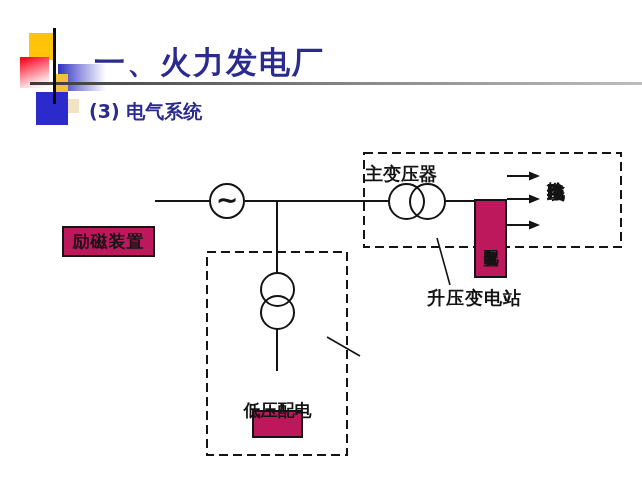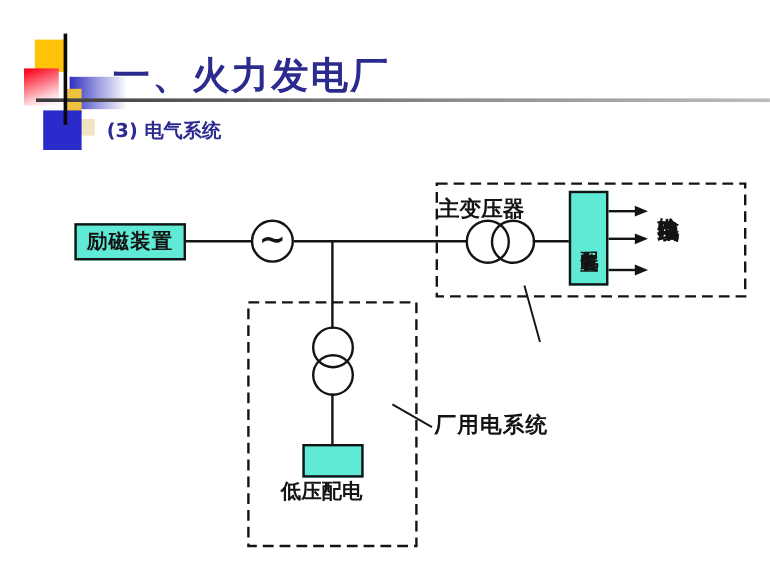--- a/index.html
+++ b/index.html
@@ -21,49 +21,49 @@
     background:linear-gradient(to right,#3a3a3a 0%,#8a8a8a 55%,#bdbdbd 100%);}
   .deco-vline{left:53px;top:28px;width:3px;height:76px;background:#0a0a0a;}
   
   .title{
     position:absolute;left:94px;top:42px;margin:0;
     font-family:"DejaVu Serif","Liberation Serif",serif;
     font-size:31px;font-weight:700;letter-spacing:2px;color:#2B2B8F;white-space:nowrap;text-align:center;
   }
   .subtitle{
     position:absolute;left:89px;top:99px;margin:0;
-    font-size:16px;font-weight:700;color:#2B2B8F;white-space:nowrap;
+    font-size:19px;font-weight:700;color:#2B2B8F;white-space:nowrap;
   }
   
   .diagram{position:absolute;left:0;top:0;width:642px;height:478px;}
   .wires{position:absolute;left:0;top:0;}
   .dlabel{position:absolute;font-weight:700;color:#141414;white-space:nowrap;}
-  .box{position:absolute;box-sizing:border-box;border:2.5px solid #141414;background:#5eead4;
-    display:flex;align-items:center;justify-content:center;}
+  .box{position:absolute;box-sizing:border-box;border:2.5px solid #141414;background:#be185d;
+    display:flex;align-items:center;justify-content:center;margin-top:40px;}
   .excitation{left:62px;top:186px;width:93px;height:31px;border-width:2px;}
   .excitation span{font-size:17px;font-weight:700;letter-spacing:1px;}
   .circle{position:absolute;box-sizing:border-box;border:2.5px solid #141414;border-radius:50%;
     background:transparent;}
   .generator{left:209px;top:183px;width:36px;height:36px;background:#ffffff;
     display:flex;align-items:center;justify-content:center;}
   .sine{font-size:27px;font-weight:700;line-height:30px;margin-top:-3px;}
   .gen-label{left:197px;top:160px;font-size:18px;}
   .tx-left{left:388px;top:183px;width:37px;height:37px;}
   .tx-right{left:409px;top:183px;width:37px;height:37px;}
   .main-tx-label{left:365px;top:162px;font-size:18px;}
   .switchgear{left:474px;top:159px;width:33px;height:79px;}
   .vtext{writing-mode:vertical-rl;text-orientation:upright;font-weight:700;}
   .switchgear .vtext{font-size:15px;letter-spacing:1px;}
   .transmission{left:544px;top:166px;font-size:18px;letter-spacing:1px;}
   .stepup-label{left:427px;top:286px;font-size:18px;letter-spacing:1px;}
   .ptx-top{left:260px;top:272px;width:35px;height:35px;}
   .ptx-bottom{left:260px;top:295px;width:35px;height:35px;}
   .ptx-label{left:297px;top:275px;width:54px;font-size:17px;line-height:21px;text-align:center;}
   .lv-box{left:252px;top:370px;width:51px;height:28px;}
-  .lv-label{left:234px;top:400px;width:87px;font-size:17px;line-height:21px;}
+  .lv-label{left:234px;top:400px;width:87px;font-size:17px;line-height:21px;text-align:center;}
   .plant-label{left:362px;top:342px;font-size:18px;letter-spacing:1px;}
 </style>
 </head>
 <body>
 
 <div class="slide">
 
   <div class="deco">
     <div class="sq-yellow"></div>
     <div class="sq-red"></div>
@@ -115,24 +115,24 @@
     <div class="dlabel main-tx-label">主变压器</div>
     <div class="circle tx-left"></div>
     <div class="circle tx-right"></div>
 
     <div class="box switchgear">
       <span class="vtext">配电装置</span>
     </div>
 
     <div class="dlabel vtext transmission">输电线路</div>
 
+    <div class="dlabel stepup-label">升压变电站</div>
 
     <div class="circle ptx-top"></div>
     <div class="circle ptx-bottom"></div>
 
     <div class="box lv-box"></div>
     <div class="dlabel lv-label">
       <div>低压配电</div>
     </div>
 
-    <div class="dlabel plant-label">厂用电系统</div>
   </div>
 </div>
 
 </body></html>

